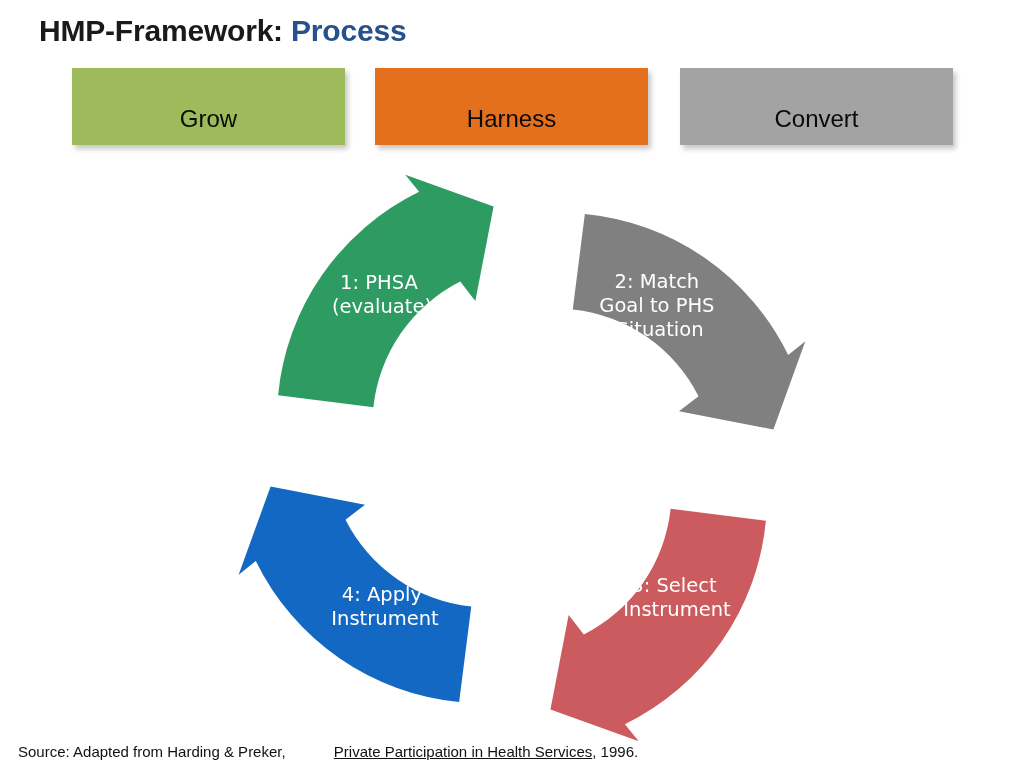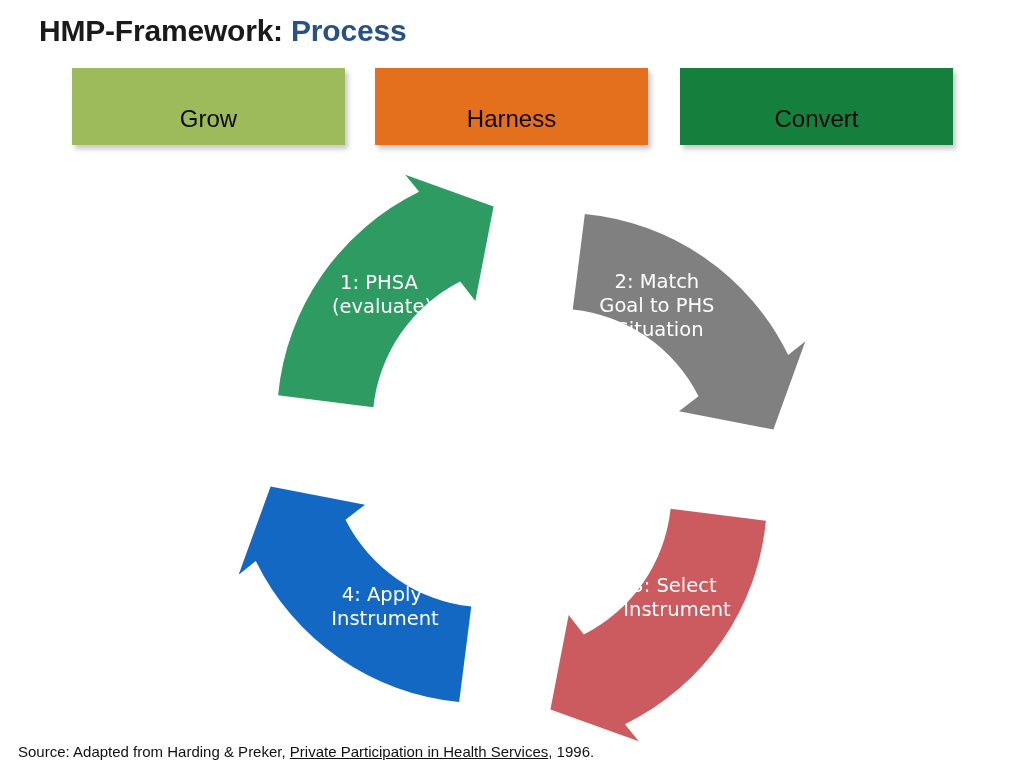--- a/index.html
+++ b/index.html
@@ -83,41 +83,42 @@
     position: absolute;
     left: 18px;
     top: 743px;
     font-size: 15px;
     color: #111111;
     white-space: nowrap;
     line-height: 1.2;
   }
   #source-note .src-italic-underline {
     text-decoration: underline;
+    margin-left: 44px;
   }
 </style>
 </head>
 <body>
 
 <div id="slide-title">
   <span class="t-main">HMP-Framework:</span>
   <span class="t-accent" style="color: rgb(39, 81, 138);">Process</span>
 </div>
 
 <div id="banner-row">
 
   <div class="banner-box" id="banner-box-0" style="background: rgb(157, 187, 91);">
     <span class="banner-label">Grow</span>
   </div>
 
   <div class="banner-box" id="banner-box-1" style="background: rgb(228, 112, 30);">
     <span class="banner-label">Harness</span>
   </div>
 
-  <div class="banner-box" id="banner-box-2" style="background: #15803d;">
+  <div class="banner-box" id="banner-box-2" style="background: #a3a3a3;">
     <span class="banner-label">Convert</span>
   </div>
 
 </div>
 
 <div id="cycle-diagram">
   <svg id="cycle-svg" viewBox="0 0 600 600" xmlns="http://www.w3.org/2000/svg">
 
     <g id="arrow-group">
 

